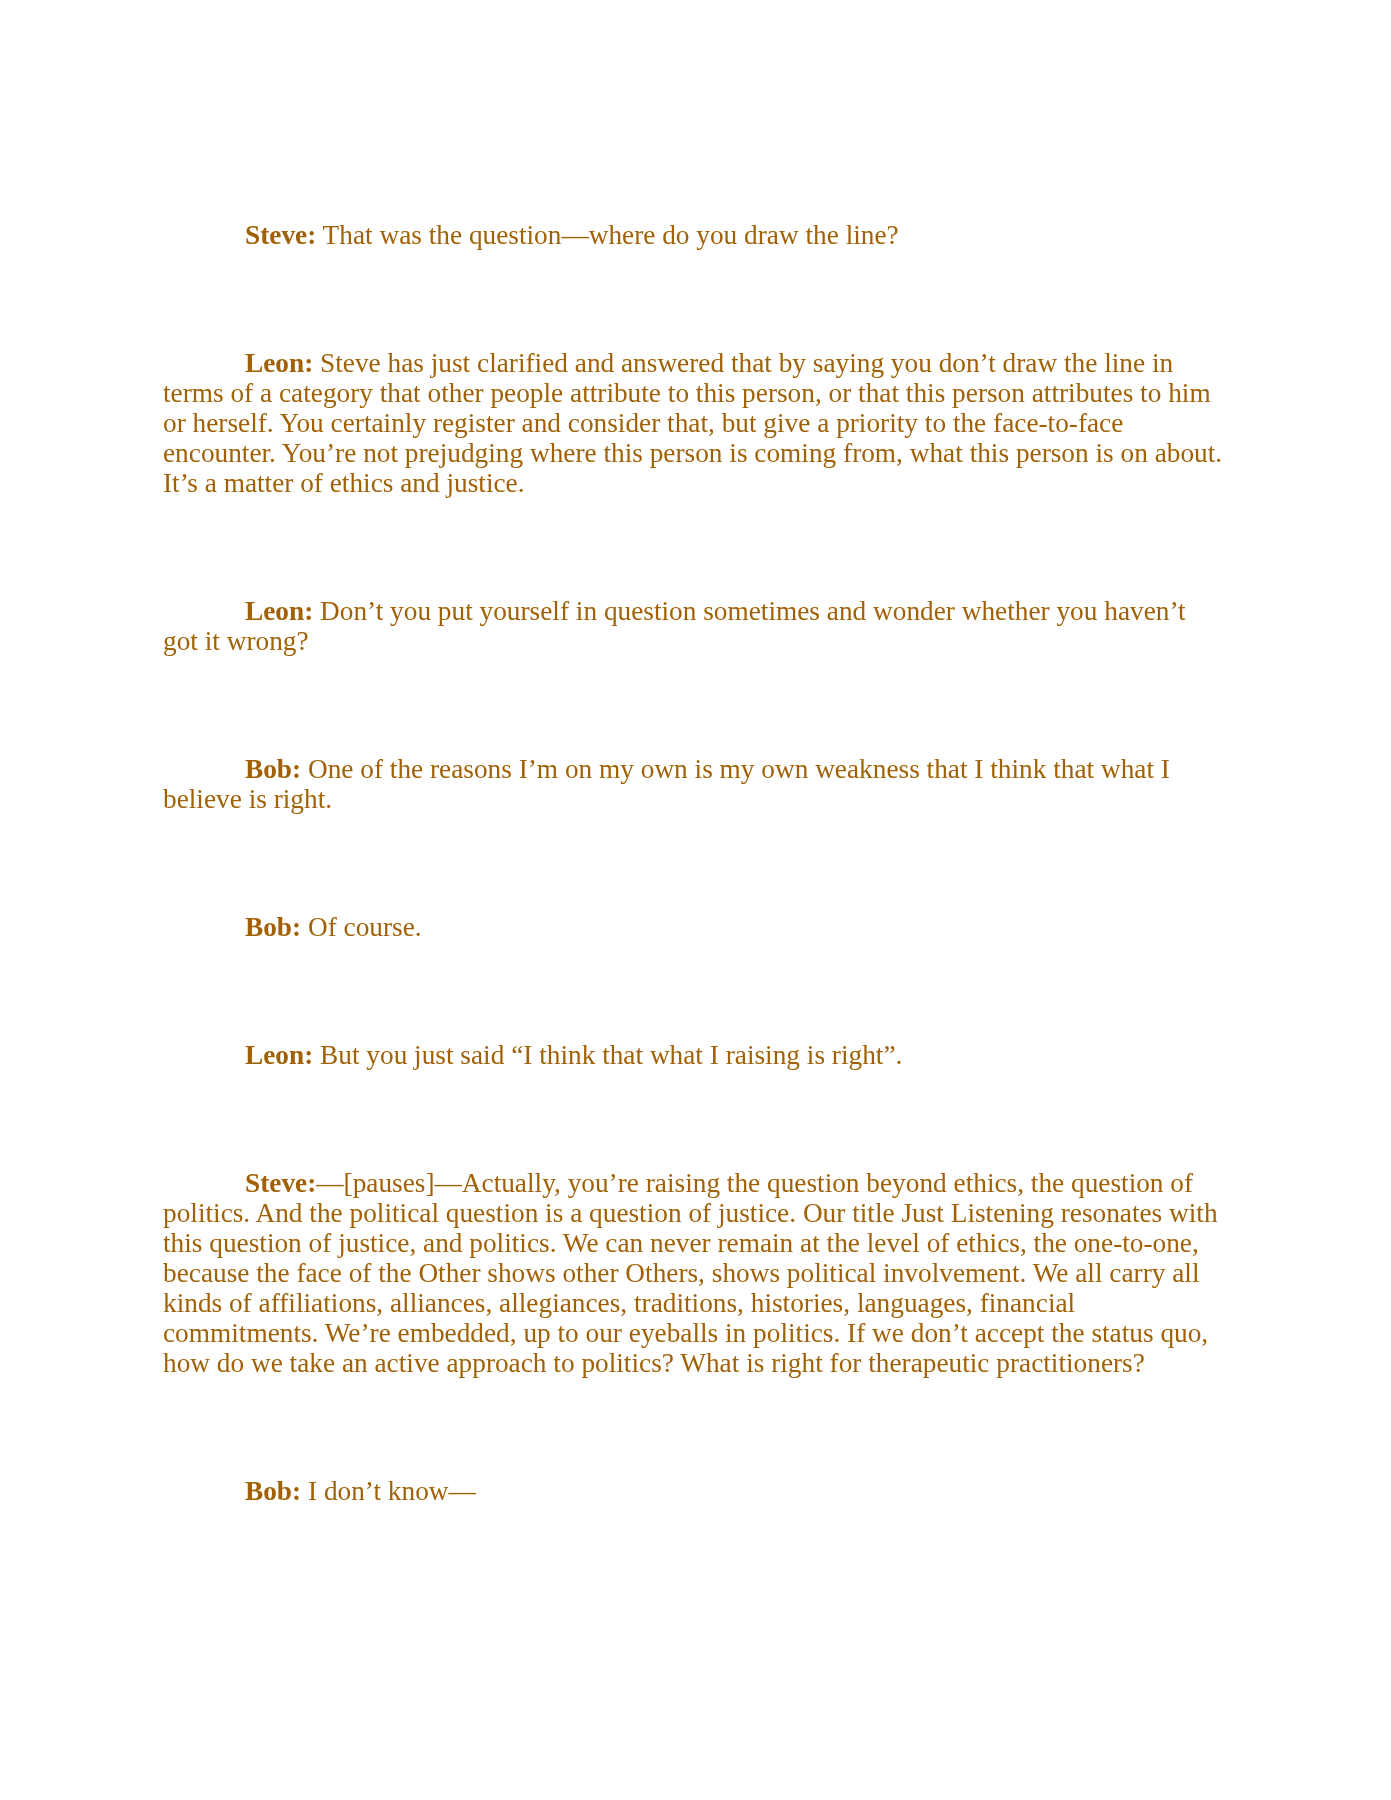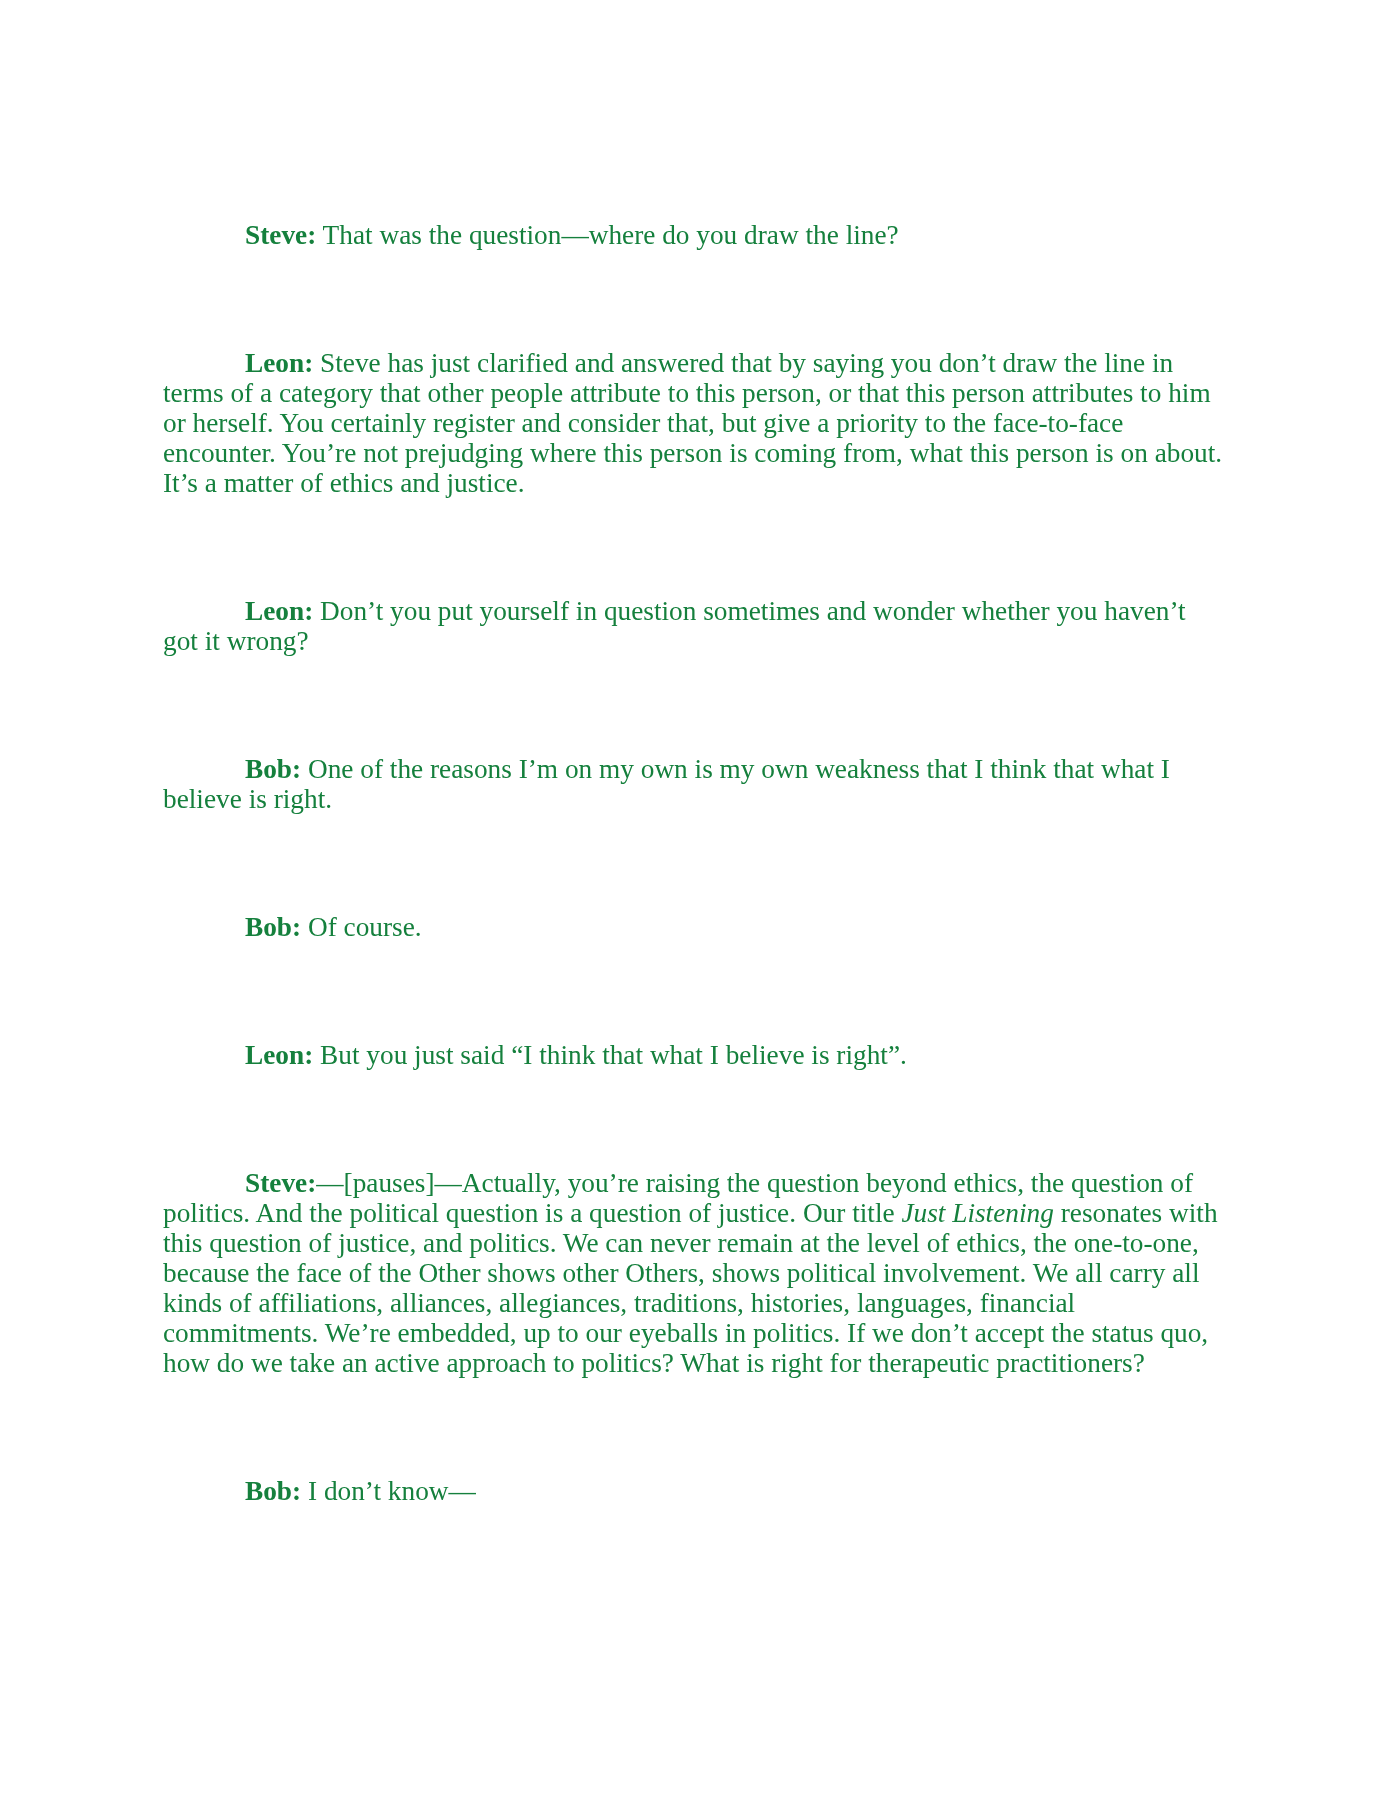--- a/index.html
+++ b/index.html
@@ -12,47 +12,46 @@
     width: 1391px;
     height: 1800px;
     background: #ffffff;
     overflow: hidden;
   }
   .content {
     position: absolute;
     left: 163px;
     top: 220px;
     width: 1064px;
-    color: #15803d;
+    color: #a16207;
     font-family: "Liberation Serif", "DejaVu Serif", serif;
     font-size: 27.3px;
     line-height: 30px;
     text-align: left;
   }
   .speech {
     margin: 0 0 98px 0;
     text-indent: 82px;
   }
   .speech:last-child {
     margin-bottom: 8px;
   }
   .bold {
     font-weight: bold;
   }
   .italic {
-    font-style: italic;
   }
 </style>
 </head>
 <body>
 
 <div class="page">
   <div class="content">
       <p class="speech"><span class="bold">Steve:</span><span> That was the question—where do you draw the line?</span></p>
       <p class="speech"><span class="bold">Leon:</span><span> Steve has just clarified and answered that by saying you don’t draw the line in terms of a category that other people attribute to this person, or that this person attributes to him or herself. You certainly register and consider that, but give a priority to the face-to-face encounter. You’re not prejudging where this person is coming from, what this person is on about. It’s a matter of ethics and justice.</span></p>
       <p class="speech"><span class="bold">Leon:</span><span> Don’t you put yourself in question sometimes and wonder whether you haven’t got it wrong?</span></p>
       <p class="speech"><span class="bold">Bob:</span><span> One of the reasons I’m on my own is my own weakness that I think that what I believe is right.</span></p>
       <p class="speech"><span class="bold">Bob:</span><span> Of course.</span></p>
-      <p class="speech"><span class="bold">Leon:</span><span> But you just said “I think that what I believe is right”.</span></p>
+      <p class="speech"><span class="bold">Leon:</span><span> But you just said “I think that what I raising is right”.</span></p>
       <p class="speech"><span class="bold">Steve:</span><span>—[pauses]—Actually, you’re raising the question beyond ethics, the question of politics. And the political question is a question of justice. Our title </span><span class="italic">Just Listening</span><span> resonates with this question of justice, and politics. We can never remain at the level of ethics, the one-to-one, because the face of the Other shows other Others, shows political involvement. We all carry all kinds of affiliations, alliances, allegiances, traditions, histories, languages, financial commitments. We’re embedded, up to our eyeballs in politics. If we don’t accept the status quo, how do we take an active approach to politics? What is right for therapeutic practitioners?</span></p>
       <p class="speech"><span class="bold">Bob:</span><span> I don’t know—</span></p>
     </div>
 </div>
 
 </body></html>

